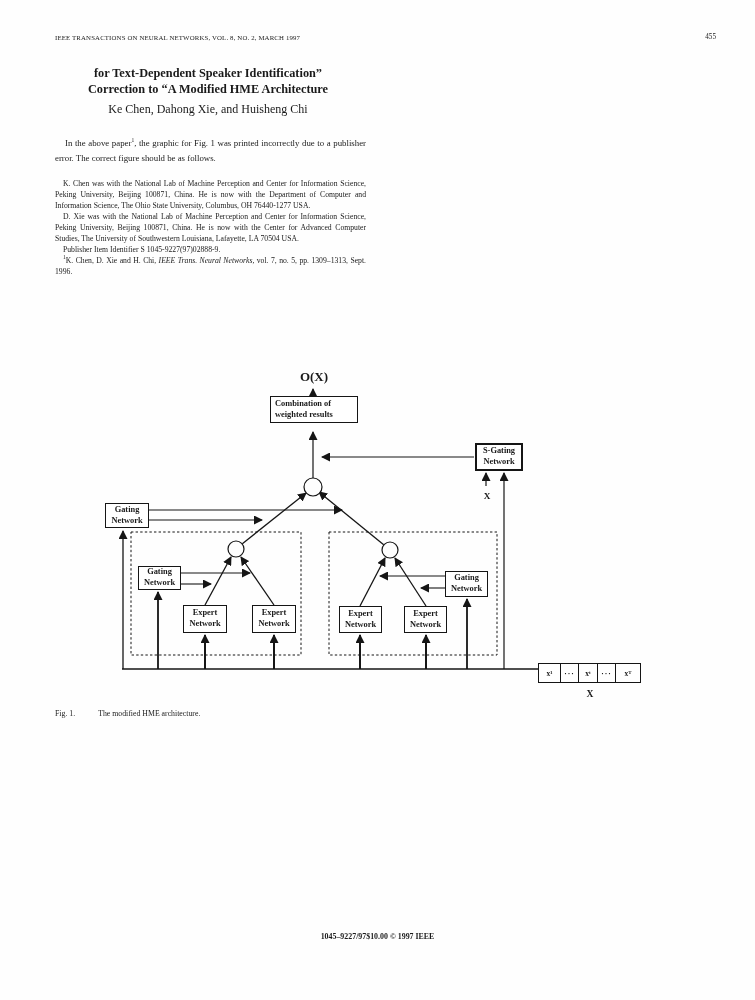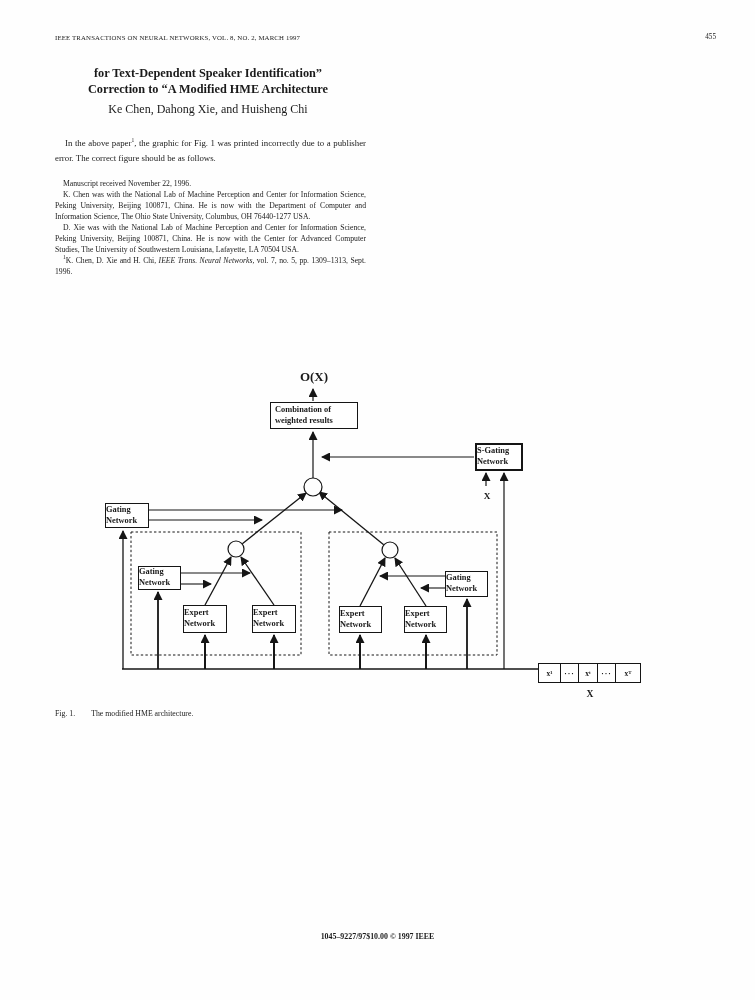--- a/index.html
+++ b/index.html
@@ -16,69 +16,69 @@
   #intro{left:55px;top:136px;width:311px;font-size:8.8px;line-height:15.2px;
     text-align:justify;text-indent:10px;}
   #footnotes{left:55px;top:179px;width:311px;font-size:7.7px;line-height:10.95px;
     text-align:justify;}
   #footnotes p{margin:0;text-indent:8px;}
   sup{font-size:5.5px;vertical-align:super;line-height:0;}
   
   #figure{left:0;top:355px;width:755px;height:350px;}
   #diagram-svg{position:absolute;left:0;top:0;}
   .box{position:absolute;box-sizing:border-box;border:1.4px solid #151515;background:#fff;
-    font-weight:bold;font-size:8.4px;line-height:10.6px;
+    font-weight:bold;font-size:8.4px;line-height:10.6px;text-align:center;
     display:flex;flex-direction:column;justify-content:center;}
   .box span{display:block;}
   .bold-border{border-width:2px;}
   .fig-label{position:absolute;font-weight:bold;text-align:center;}
-  #combination-box{left:270px;top:47px;width:88px;height:27px;text-align:left;padding-left:4px;}
+  #combination-box{left:270px;top:41px;width:88px;height:27px;text-align:left;padding-left:4px;}
   #s-gating-box{left:475px;top:88px;width:48px;height:28px;}
   #root-gating-box{left:105px;top:148px;width:44px;height:25px;}
   #left-gating-box{left:138px;top:211px;width:43px;height:24px;}
   #right-gating-box{left:445px;top:216px;width:43px;height:26px;}
   #expert-box-1{left:183px;top:250px;width:44px;height:28px;}
   #expert-box-2{left:252px;top:250px;width:44px;height:28px;}
   #expert-box-3{left:339px;top:251px;width:43px;height:27px;}
   #expert-box-4{left:404px;top:251px;width:43px;height:27px;}
   #output-label{left:292px;top:14px;width:44px;font-size:13px;}
   #x-under-s{left:477px;top:136px;width:20px;font-size:9.2px;}
   #x-under-input{left:577px;top:333px;width:26px;font-size:9.6px;}
   #sequence-box{position:absolute;left:538px;top:308px;height:20px;display:flex;
     border:1.2px solid #151515;box-sizing:border-box;background:#fff;}
   .cell{box-sizing:border-box;display:flex;align-items:center;justify-content:center;
     font-weight:bold;font-size:7.4px;}
   .cell + .cell{border-left:1.1px solid #151515;}
   .cell sub{font-size:5px;vertical-align:sub;line-height:0;}
   .c1{width:21px;} .c2{width:18px;letter-spacing:1px;} .c3{width:19px;}
   .c4{width:18px;letter-spacing:1px;} .c5{width:25px;}
   #caption{left:55px;top:709px;font-size:7.8px;}
-  #caption .cap-label{margin-right:16px;}
+  #caption .cap-label{margin-right:23px;}
   #footer{left:0;top:932px;width:755px;text-align:center;font-size:7.9px;font-weight:bold;}
 </style>
 </head>
 <body>
 
 <div id="page">
 
   <div class="abs" id="journal-header">IEEE TRANSACTIONS ON NEURAL NETWORKS, VOL. 8, NO. 2, MARCH 1997</div>
   <div class="abs" id="page-number">455</div>
 
   <div class="abs" id="title-block">
     <div>for Text-Dependent Speaker Identification”</div>
     <div>Correction to “A Modified HME Architecture</div>
   </div>
   <div class="abs" id="authors">Ke Chen, Dahong Xie, and Huisheng Chi</div>
 
   <div class="abs" id="intro"><span>In the above paper</span><sup>1</sup><span>, the graphic for Fig. 1 was printed incorrectly due to a publisher error. The correct figure should be as follows.</span></div>
 
   <div class="abs" id="footnotes">
-    <p>Manuscript received November 22, 1996.</p>
     <p>K. Chen was with the National Lab of Machine Perception and Center for Information Science, Peking University, Beijing 100871, China. He is now with the Department of Computer and Information Science, The Ohio State University, Columbus, OH 76440-1277 USA.</p>
     <p>D. Xie was with the National Lab of Machine Perception and Center for Information Science, Peking University, Beijing 100871, China. He is now with the Center for Advanced Computer Studies, The University of Southwestern Louisiana, Lafayette, LA 70504 USA.</p>
+    <p>Publisher Item Identifier S 1045-9227(97)02888-9.</p>
     <p><sup>1</sup><span>K. Chen, D. Xie and H. Chi, </span><i>IEEE Trans. Neural Networks</i><span>, vol. 7, no. 5, pp. 1309–1313, Sept. 1996.</span></p>
   </div>
 
   <div class="abs" id="figure">
 
     <svg id="diagram-svg" width="755" height="350" viewBox="0 0 755 350">
       <defs>
         <marker id="ah" viewBox="0 0 9 9" refX="8" refY="4.5" markerWidth="9" markerHeight="9" markerUnits="userSpaceOnUse" orient="auto">
           <path d="M0,0 L9,4.5 L0,9 Z" fill="#151515"></path>
         </marker>

